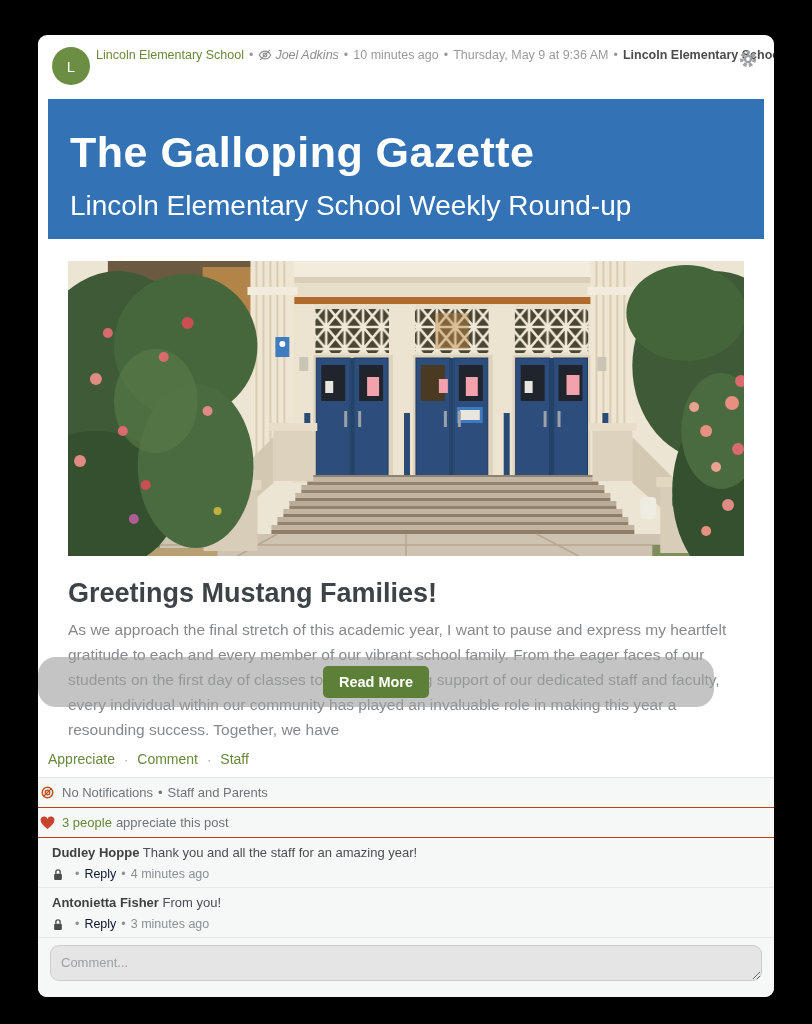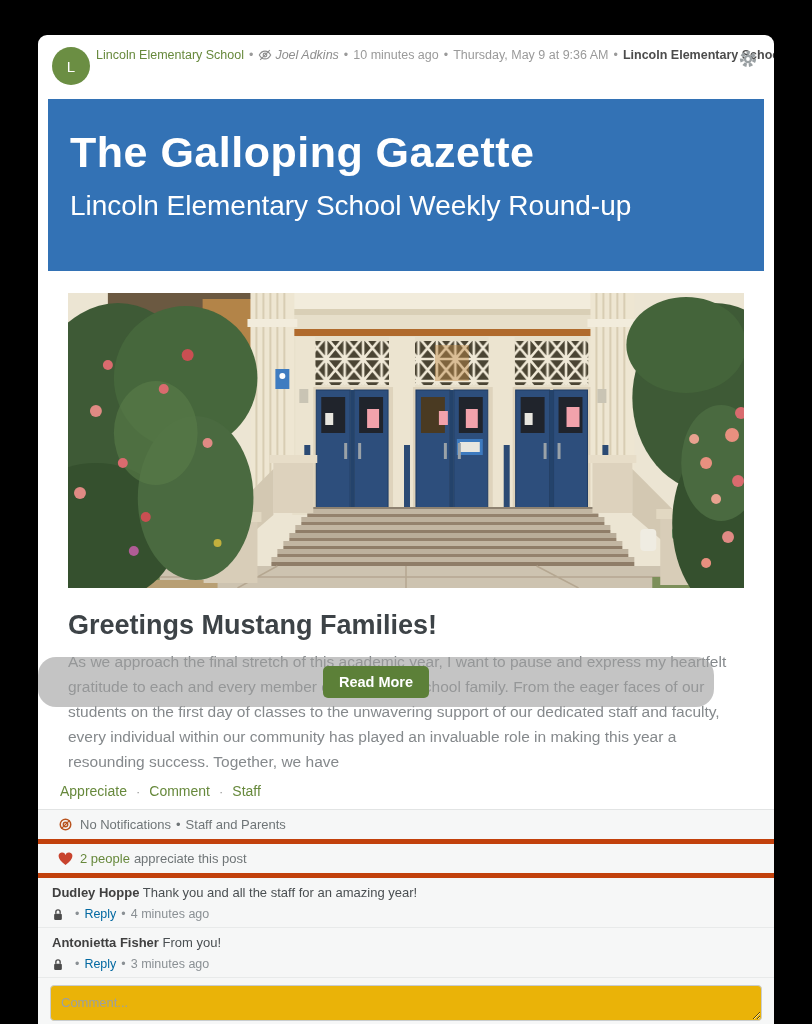--- a/index.html
+++ b/index.html
@@ -28,61 +28,61 @@
     font-family:"DejaVu Serif", serif;
     font-weight:700; font-size:20px; color:#5d7d33; line-height:1.15;
   }
   .hdr-meta { margin-left:44px; font-size:12.5px; color:#9a9a9a; display:flex; align-items:center; flex-wrap:nowrap; white-space:nowrap; }
   .hdr-meta .green { color:#67893c; }
   .hdr-meta .dot { margin:0 5px; color:#9a9a9a; }
   .hdr-meta .author { font-style:italic; color:#8e8e8e; margin-left:3px; }
   .hdr-meta .bold-school { font-weight:bold; color:#4c4c4c; }
   .gear { position:absolute; right:16px; top:14px; width:20px; height:20px; cursor:pointer; }
   
-  .banner { margin:0 10px; height:172px; background:#3372b5; color:#fff; padding:30px 0 0 22px; }
+  .banner { margin:0 10px; height:140px; background:#3372b5; color:#fff; padding:30px 0 0 22px; }
   .banner h1 { font-size:43px; font-weight:700; letter-spacing:.5px; line-height:1.1; }
   .banner h2 { font-size:28px; font-weight:400; margin-top:14px; }
   
   .photo { display:block; margin:22px 30px 0 30px; width:676px; height:295px; }
   
   .article-h { margin:22px 30px 0 30px; font-size:27px; font-weight:700; color:#3d4347; }
   .article-p { margin:8px 30px 0 30px; font-size:15.5px; line-height:25px; color:#85898c; }
   
   .fade {
     position:absolute; left:0; top:622px; width:676px; height:50px;
     background:rgba(160,160,160,.62);
     display:flex; align-items:center; justify-content:center;border-radius:18px;
   }
   .read-more {
     background:#5c8038; color:#fff; border:none; border-radius:5px;
     font-family:"Liberation Sans", sans-serif;
     font-size:14.5px; font-weight:700; padding:8px 16px; cursor:pointer;
   }
   
-  .actions { padding:9px 0 10px 10px; font-size:14px; display:flex; align-items:center;margin-left:12px; }
+  .actions { padding:9px 0 10px 10px; font-size:14px; display:flex; align-items:center; }
   .actions a { color:#67893c; text-decoration:none; cursor:pointer; }
   .actions .sep { color:#9a9a9a; margin:0 9px; font-size:13px; }
   
   .social { background:#f6f7f7; border-top:1px solid #e2e4e4; font-size:13px; }
-  .srow { padding:7px 20px; border-bottom:5px solid #c2410c; color:#6f7577; display:flex; align-items:center; }
+  .srow { padding:7px 2px; border-bottom:1px solid #c2410c; color:#6f7577; display:flex; align-items:center; }
   .srow .ic { margin-right:7px; display:inline-flex; flex:none; }
   .srow a { color:#67893c; text-decoration:none; cursor:pointer; }
   .crow { padding:7px 14px 6px 14px; border-bottom:1px solid #e8eaea; }
   .crow .cname { color:#404040; font-weight:700; }
   .crow .ctext { color:#4a4f52; }
   .crow .cmeta { margin-top:7px; display:flex; align-items:center; color:#8a9094; font-size:12.5px; }
   .crow .cmeta .lock { margin-right:6px; display:inline-flex; }
   .crow .cmeta .dot { margin:0 5px; }
-  .crow .cmeta a { color:#0369a1; text-decoration:none; cursor:pointer; }
+  .crow .cmeta a { color:#0f172a; text-decoration:none; cursor:pointer; }
   .cbox { padding:7px 12px 13px 12px; }
   .cbox textarea {
     width:100%; height:36px; resize:vertical;
-    border:1px solid #c9cdcf; border-radius:4px;
+    border:1px solid #c9cdcf; border-radius:9px;
     font-family:"Liberation Sans", sans-serif; font-size:13px;
-    padding:9px 10px; color:#4a4f52; background:#eab308; outline:none;
+    padding:9px 10px; color:#4a4f52; background:#e5e5e5; outline:none;
   }
   .cbox textarea::placeholder { color:#9aa0a3; }
 </style>
 </head>
 <body>
 
 <div class="card">
 
   <div class="hdr">
     <div class="avatar">
@@ -321,21 +321,21 @@
       <span style="margin:0 5px;">•</span>
       <span>Staff and Parents</span>
     </div>
 
     <div class="srow">
       <span class="ic">
         <svg width="15" height="14" viewBox="0 0 16 15">
             <path d="M8 14 C3 10.2 .6 7.3 .6 4.4 A3.8 3.8 0 0 1 8 3.1 A3.8 3.8 0 0 1 15.4 4.4 C15.4 7.3 13 10.2 8 14 Z" fill="#c8432e"></path>
           </svg>
       </span>
-      <a>2 people</a>
+      <a>3 people</a>
       <span style="margin-left:4px;">appreciate this post</span>
     </div>
 
 
     <div class="crow">
       <div>
         <span class="cname">Dudley Hoppe</span>
         <span class="ctext">Thank you and all the staff for an amazing year!</span>
       </div>
       <div class="cmeta">

